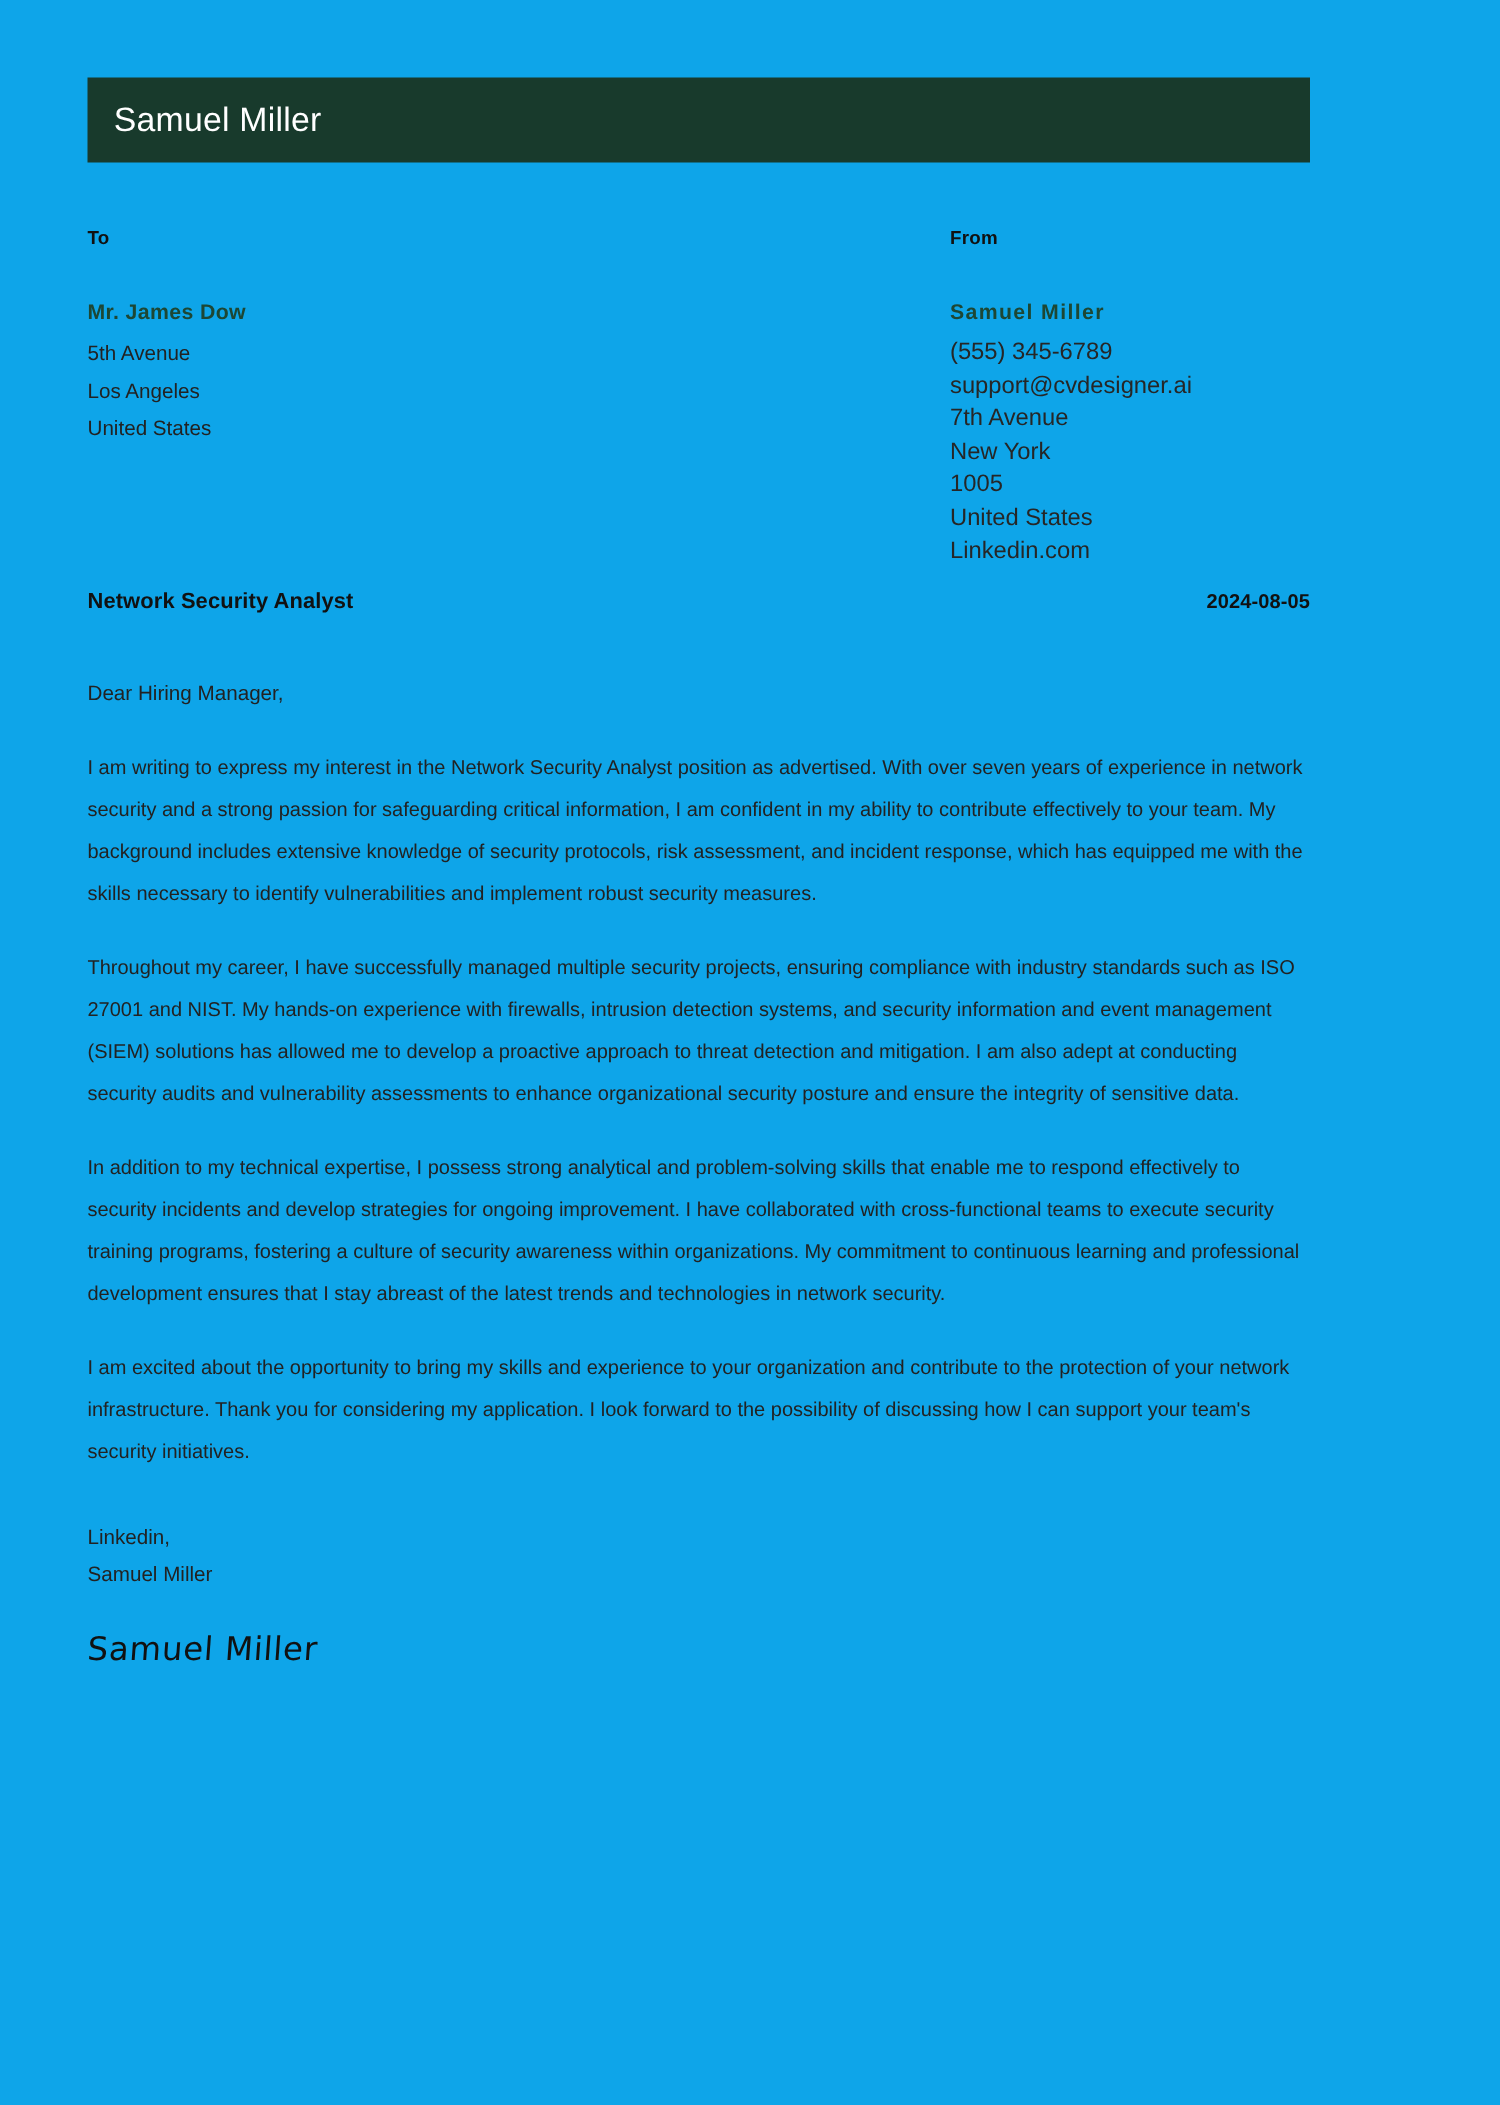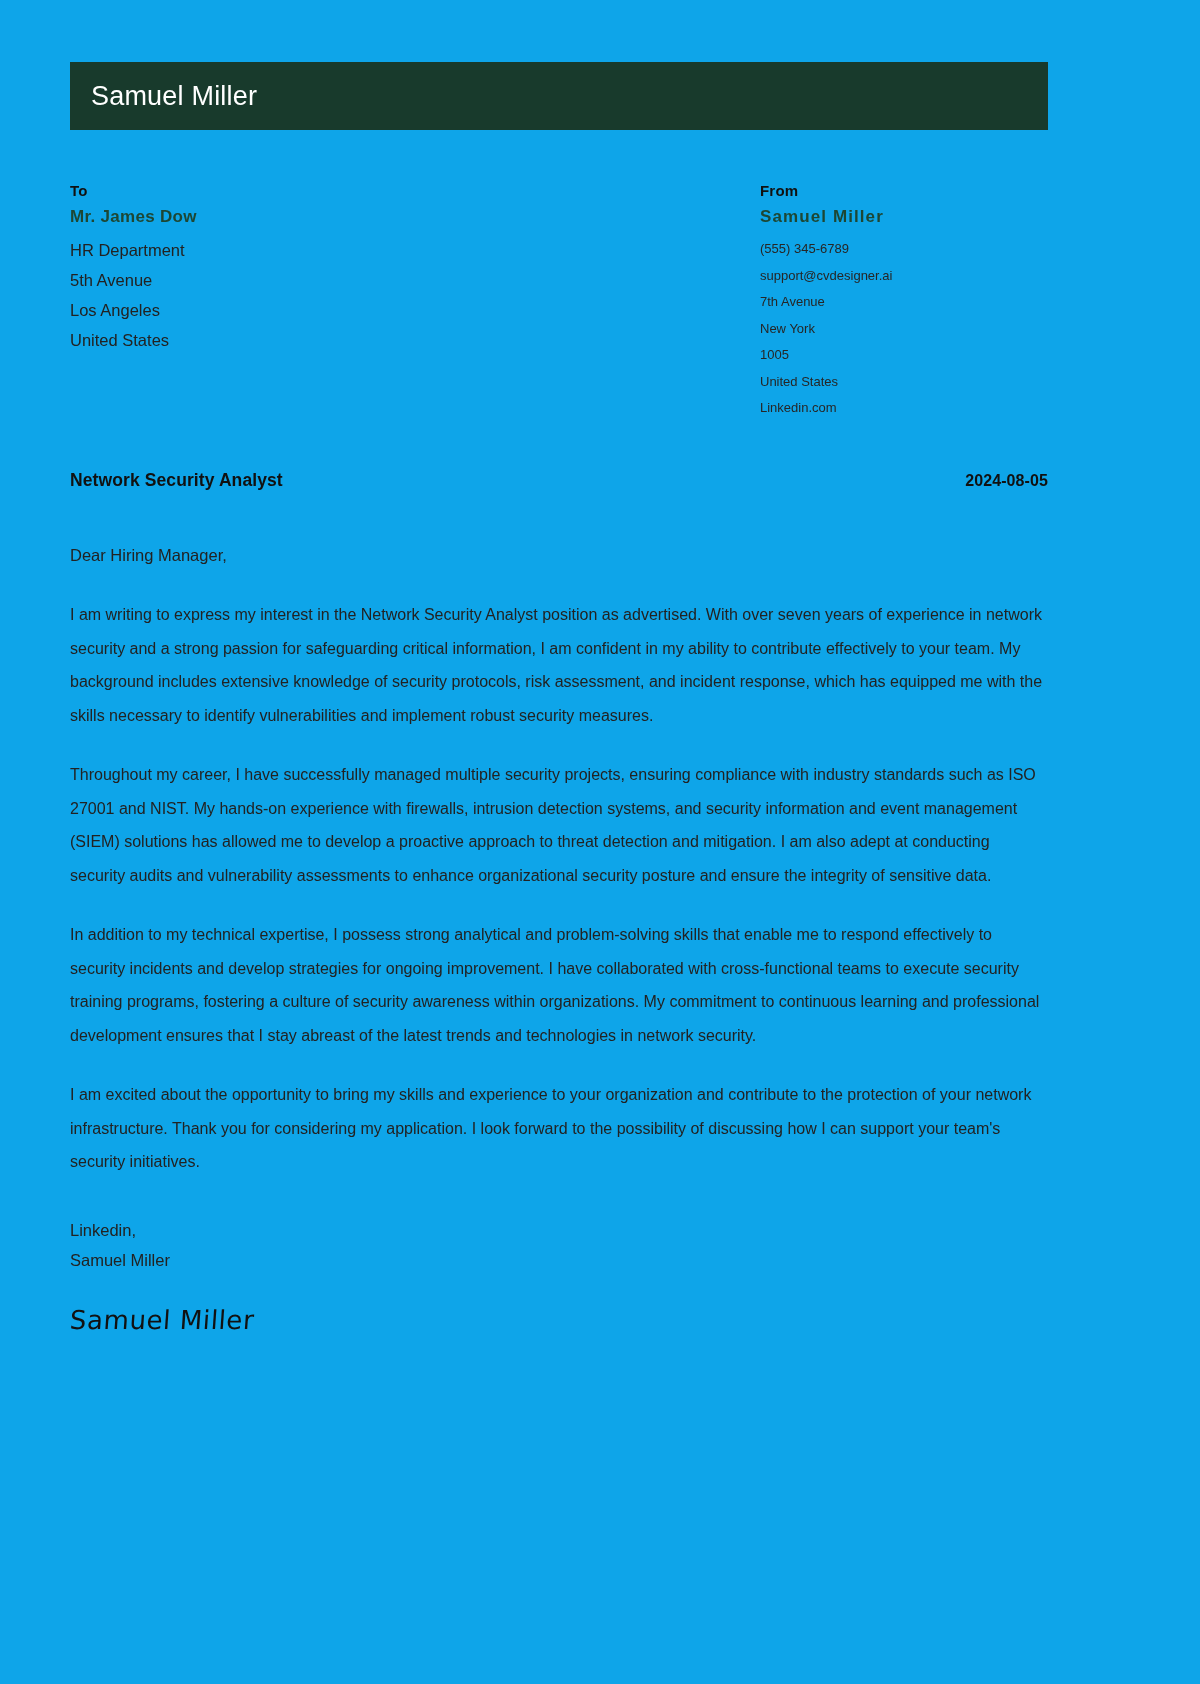--- a/index.html
+++ b/index.html
@@ -53,21 +53,21 @@
     width: 690px;
   }
   .col-from {
     width: 288px;
   }
   .col-heading {
     font-size: 15px;
     font-weight: 700;
     color: #111111;
     letter-spacing: 0.2px;
-    margin-bottom: 8px;
+    margin-bottom: 41px;
   }
   .recipient-name {
     font-size: 17px;
     font-weight: 700;
     color: #1d4734;
     letter-spacing: 0.3px;
     margin-bottom: 8px;
   }
   .recipient-line {
     font-size: 16.5px;
@@ -76,21 +76,21 @@
     line-height: 30px;
   }
   .sender-name {
     font-size: 17px;
     font-weight: 700;
     color: #1d4734;
     letter-spacing: 1.1px;
     margin-bottom: 9px;
   }
   .sender-line {
-    font-size: 13px;
+    font-size: 19px;
     font-weight: 400;
     color: #262626;
     line-height: 26.5px;
   }
 
   
   .title-row {
     position: absolute;
     left: 70px;
     top: 470px;
@@ -159,21 +159,20 @@
 
   <div class="header-band">
     <div class="header-name">Samuel Miller</div>
   </div>
 
   <div class="address-row">
 
     <div class="col-to">
       <div class="col-heading">To</div>
       <div class="recipient-name">Mr. James Dow</div>
-      <div class="recipient-line">HR Department</div>
       <div class="recipient-line">5th Avenue</div>
       <div class="recipient-line">Los Angeles</div>
       <div class="recipient-line">United States</div>
     </div>
 
     <div class="col-from">
       <div class="col-heading">From</div>
       <div class="sender-name">Samuel Miller</div>
       <div class="sender-line">(555) 345-6789</div>
       <div class="sender-line">support@cvdesigner.ai</div>

